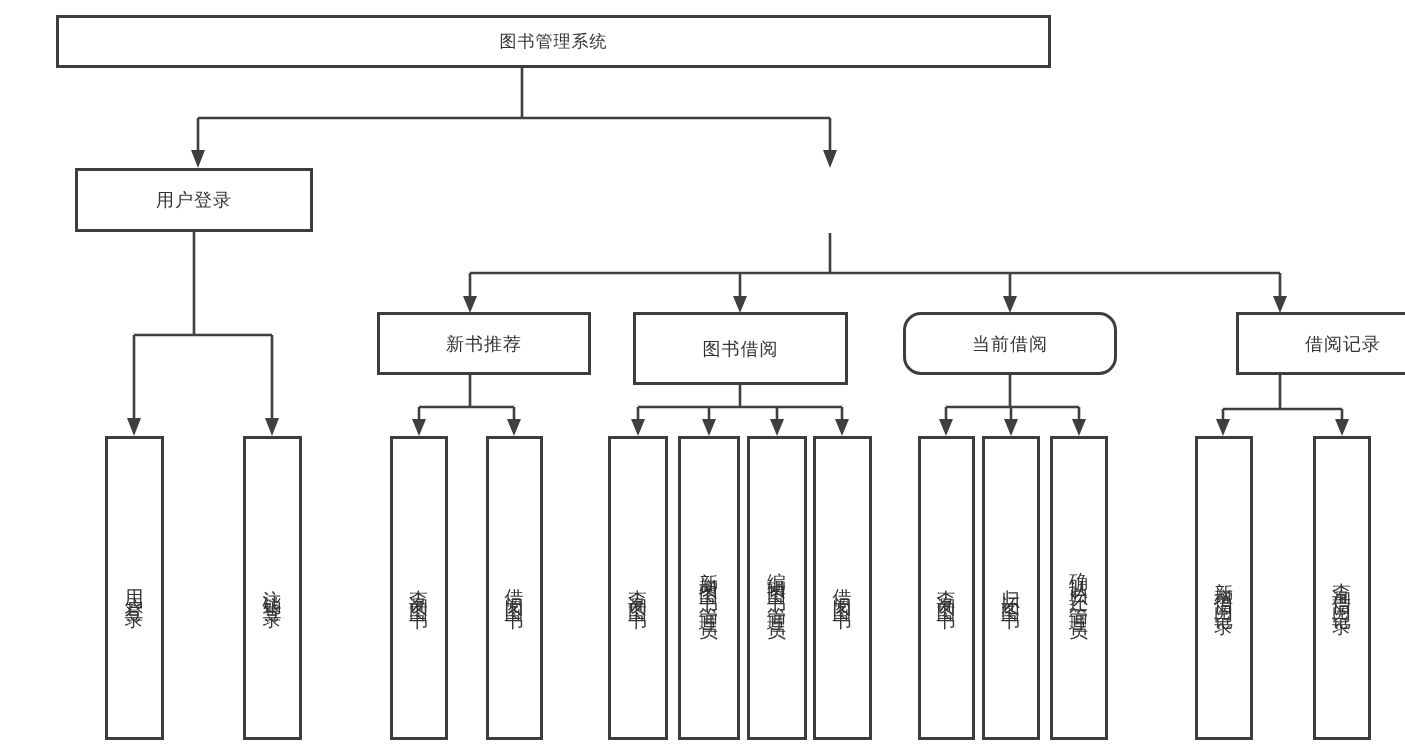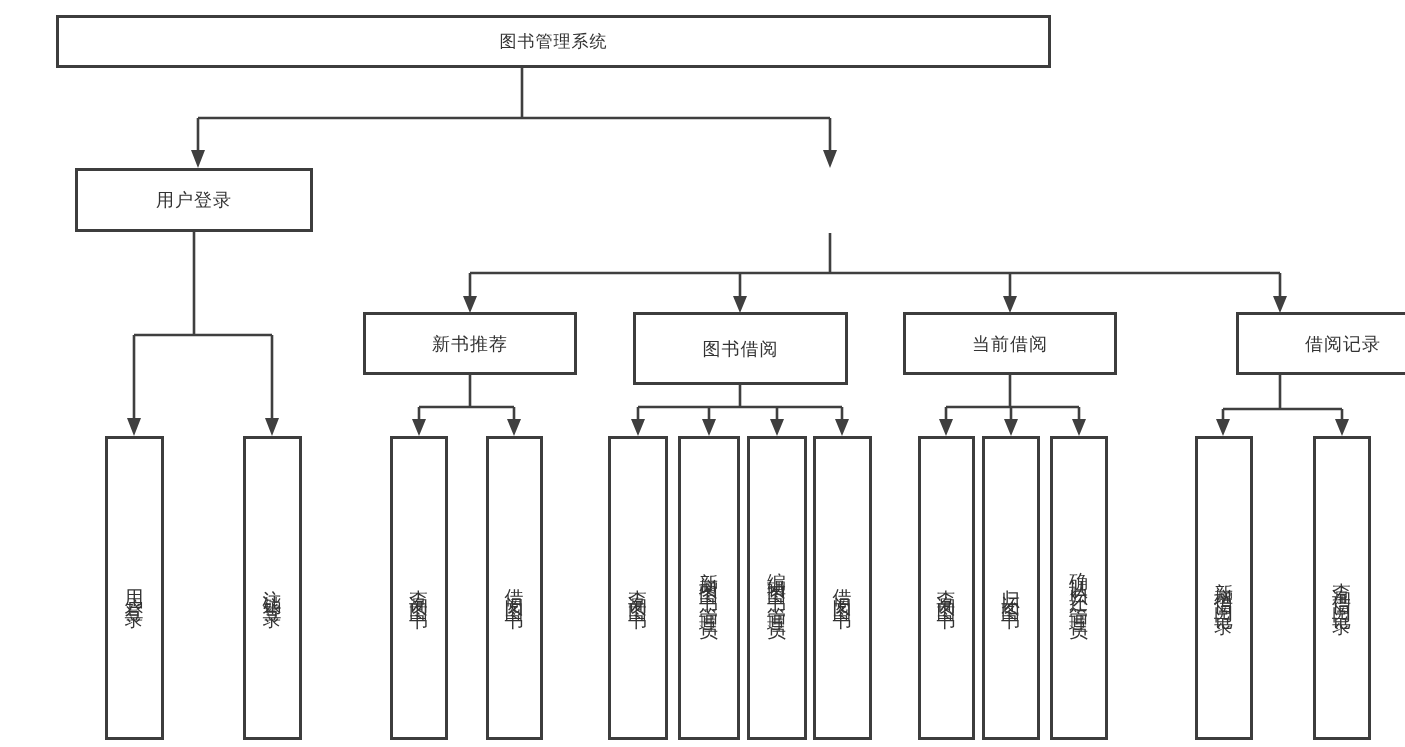--- a/index.html
+++ b/index.html
@@ -119,27 +119,27 @@
   </svg>
 
   <div class="node root" style="left:25px;top:15px;width:995px;height:53px;">
     <span>图书管理系统</span>
   </div>
 
   <div class="node" style="left:75px;top:168px;width:238px;height:64px;">
     <span>用户登录</span>
   </div>
 
-  <div class="node" style="left:363px;top:312px;width:214px;height:63px;">
+  <div class="node" style="left:377px;top:312px;width:214px;height:63px;">
     <span>新书推荐</span>
   </div>
   <div class="node" style="left:633px;top:312px;width:215px;height:73px;">
     <span>图书借阅</span>
   </div>
-  <div class="node" style="left:903px;top:312px;width:214px;height:63px;">
+  <div class="node" style="left:903px;top:312px;width:214px;height:63px;border-radius:18px;">
     <span>当前借阅</span>
   </div>
   <div class="node" style="left:1236px;top:312px;width:214px;height:63px;">
     <span>借阅记录</span>
   </div>
 
   <div class="leaf" style="left:105px;top:436px;width:59px;height:304px;">
     <span>用户登录</span>
   </div>
   <div class="leaf" style="left:243px;top:436px;width:59px;height:304px;">

